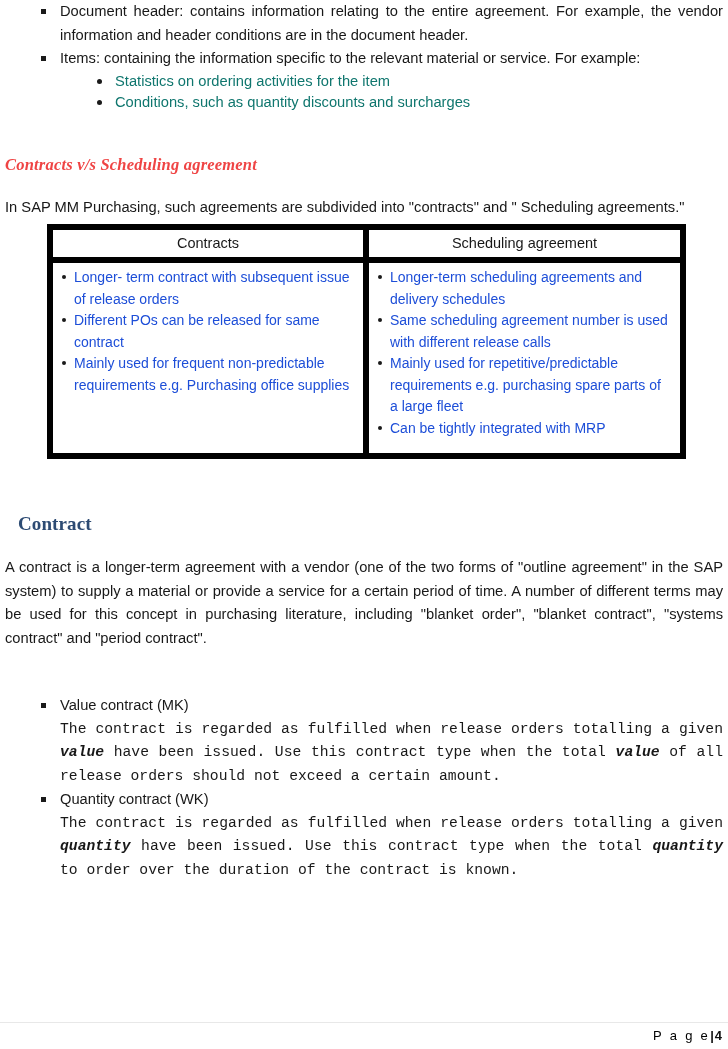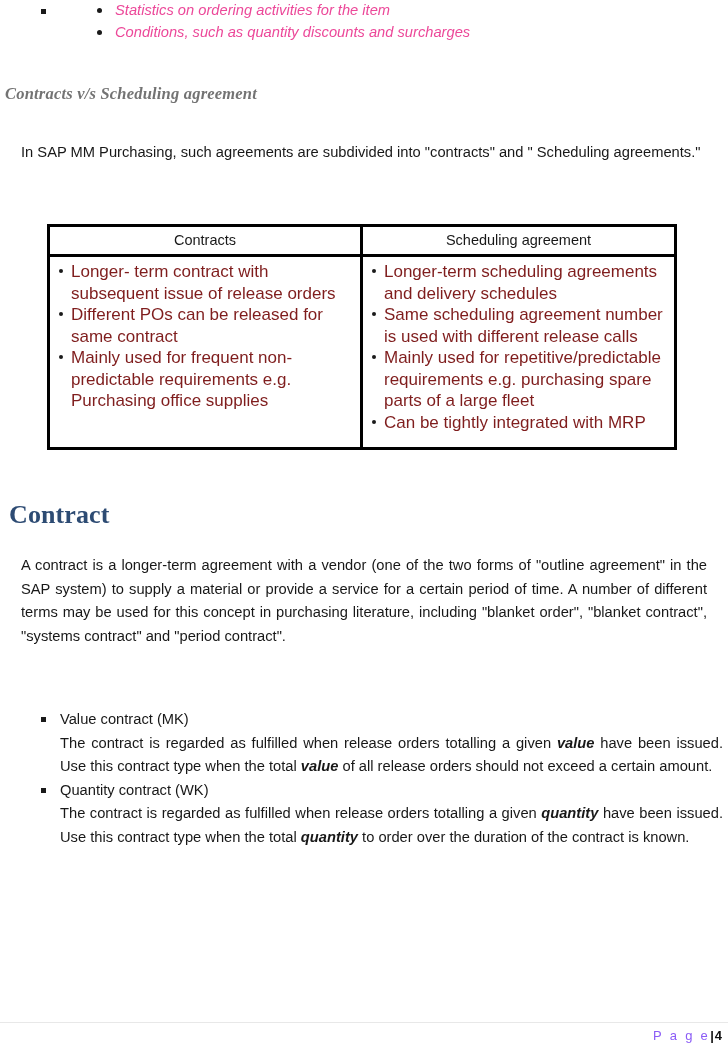--- a/index.html
+++ b/index.html
@@ -28,53 +28,53 @@
 
   .content {
     position: absolute;
     left: 5px;
     top: 0px;
     width: 718px;
   }
 
   
   p.body-text {
-    margin: 16px;
+    margin: 0;
     font-size: 14.7px;
     line-height: 23.5px;
     color: #181818;
     text-align: justify;
     text-justify: inter-word;
   }
   p.body-left {
     text-align: left;
   }
 
   .spacer-6  { height: 6px; }
   .spacer-16 { height: 16px; }
   .spacer-20 { height: 20px; }
   .spacer-40 { height: 40px; }
 
   
   h1.heading-major {
-    margin: 4px;
+    margin: 13px;
     font-family: "Liberation Serif", "DejaVu Serif", serif;
-    font-size: 26px;
+    font-size: 19px;
     font-weight: bold;
     color: #2d4b73;
     letter-spacing: 0.1px;
     line-height: 26px;
   }
   h2.heading-minor {
     margin: 0;
     font-family: "Liberation Serif", "DejaVu Serif", serif;
     font-size: 16.5px;
     font-weight: bold;
     font-style: italic;
-    color: #737373;
+    color: #ef4444;
     line-height: 22px;
     letter-spacing: 0.2px;
   }
 
   
   ul.lvl1 {
     margin: 0;
     padding: 0;
     list-style: none;
   }
@@ -99,41 +99,41 @@
   ul.lvl2 {
     margin: 0;
     padding: 0;
     list-style: none;
   }
   ul.lvl2 > li {
     position: relative;
     padding-left: 110px;
     font-size: 14.7px;
     line-height: 21.5px;
-    color: #ec4899;
+    color: #0f766e;
     text-align: left;
-    font-style: italic;
   }
   ul.lvl2 > li > .rd-bullet {
     position: absolute;
     left: 92px;
     top: 8px;
     width: 5px;
     height: 5px;
     border-radius: 50%;
     background: #1a1a1a;
   }
 
   ul.lvl1-typed > li {
     text-align: left;
   }
   .sub-para {
     display: block;
     text-align: justify;
     text-justify: inter-word;
+    font-family: Liberation Mono, monospace;
   }
 
   b.bi {
     font-weight: bold;
     font-style: italic;
   }
 
   
   .cmp-table-wrap {
     position: absolute;
@@ -141,21 +141,21 @@
     top: 224px;
     width: 621px;
   }
   table.cmp-table {
     border-collapse: collapse;
     width: 621px;
     table-layout: fixed;
   }
   table.cmp-table th,
   table.cmp-table td {
-    border: 3px solid #000000;
+    border: 6px solid #000000;
     vertical-align: top;
     padding: 0;
   }
   table.cmp-table th {
     font-size: 14.5px;
     font-weight: normal;
     text-align: center;
     padding: 3px 0 4px 0;
     color: #181818;
     line-height: 20px;
@@ -165,23 +165,23 @@
     padding: 4px 8px 6px 8px;
   }
   table.cmp-table td ul {
     margin: 0;
     padding: 0;
     list-style: none;
   }
   table.cmp-table td ul li {
     position: relative;
     padding-left: 13px;
-    font-size: 17px;
+    font-size: 14px;
     line-height: 21.5px;
-    color: #7f1d1d;
+    color: #1d4ed8;
     text-align: left;
   }
   table.cmp-table td ul li > .dot {
     position: absolute;
     left: 1px;
     top: 8px;
     width: 4px;
     height: 4px;
     border-radius: 50%;
     background: #1a1a1a;
@@ -200,21 +200,21 @@
   }
   .footer {
     position: absolute;
     right: 6px;
     top: 1028px;
     font-size: 13px;
     color: #7b7b7b;
     letter-spacing: 2.3px;
     white-space: nowrap;
   }
-  .footer .pg-word { color: #8b5cf6; }
+  .footer .pg-word { color: #000000; }
   .footer .pg-sep {
     color: #111111;
     font-weight: bold;
     letter-spacing: 0;
     margin: 0 1px 0 0;
   }
   .footer .pg-num {
     color: #111111;
     font-weight: bold;
     letter-spacing: 0;
@@ -223,23 +223,25 @@
 </head>
 <body>
 
 <div class="page">
 
   <div class="content">
 
     <ul class="lvl1">
       <li>
         <span class="sq-bullet"></span>
+        <span>Document header: contains information relating to the entire agreement. For example, the vendor information and header conditions are in the document header.</span>
       </li>
       <li>
         <span class="sq-bullet"></span>
+        <span>Items: containing the information specific to the relevant material or service. For example:</span>
       </li>
     </ul>
 
     <ul class="lvl2">
       <li>
         <span class="rd-bullet"></span>
         <span>Statistics on ordering activities for the item</span>
       </li>
       <li>
         <span class="rd-bullet"></span>

